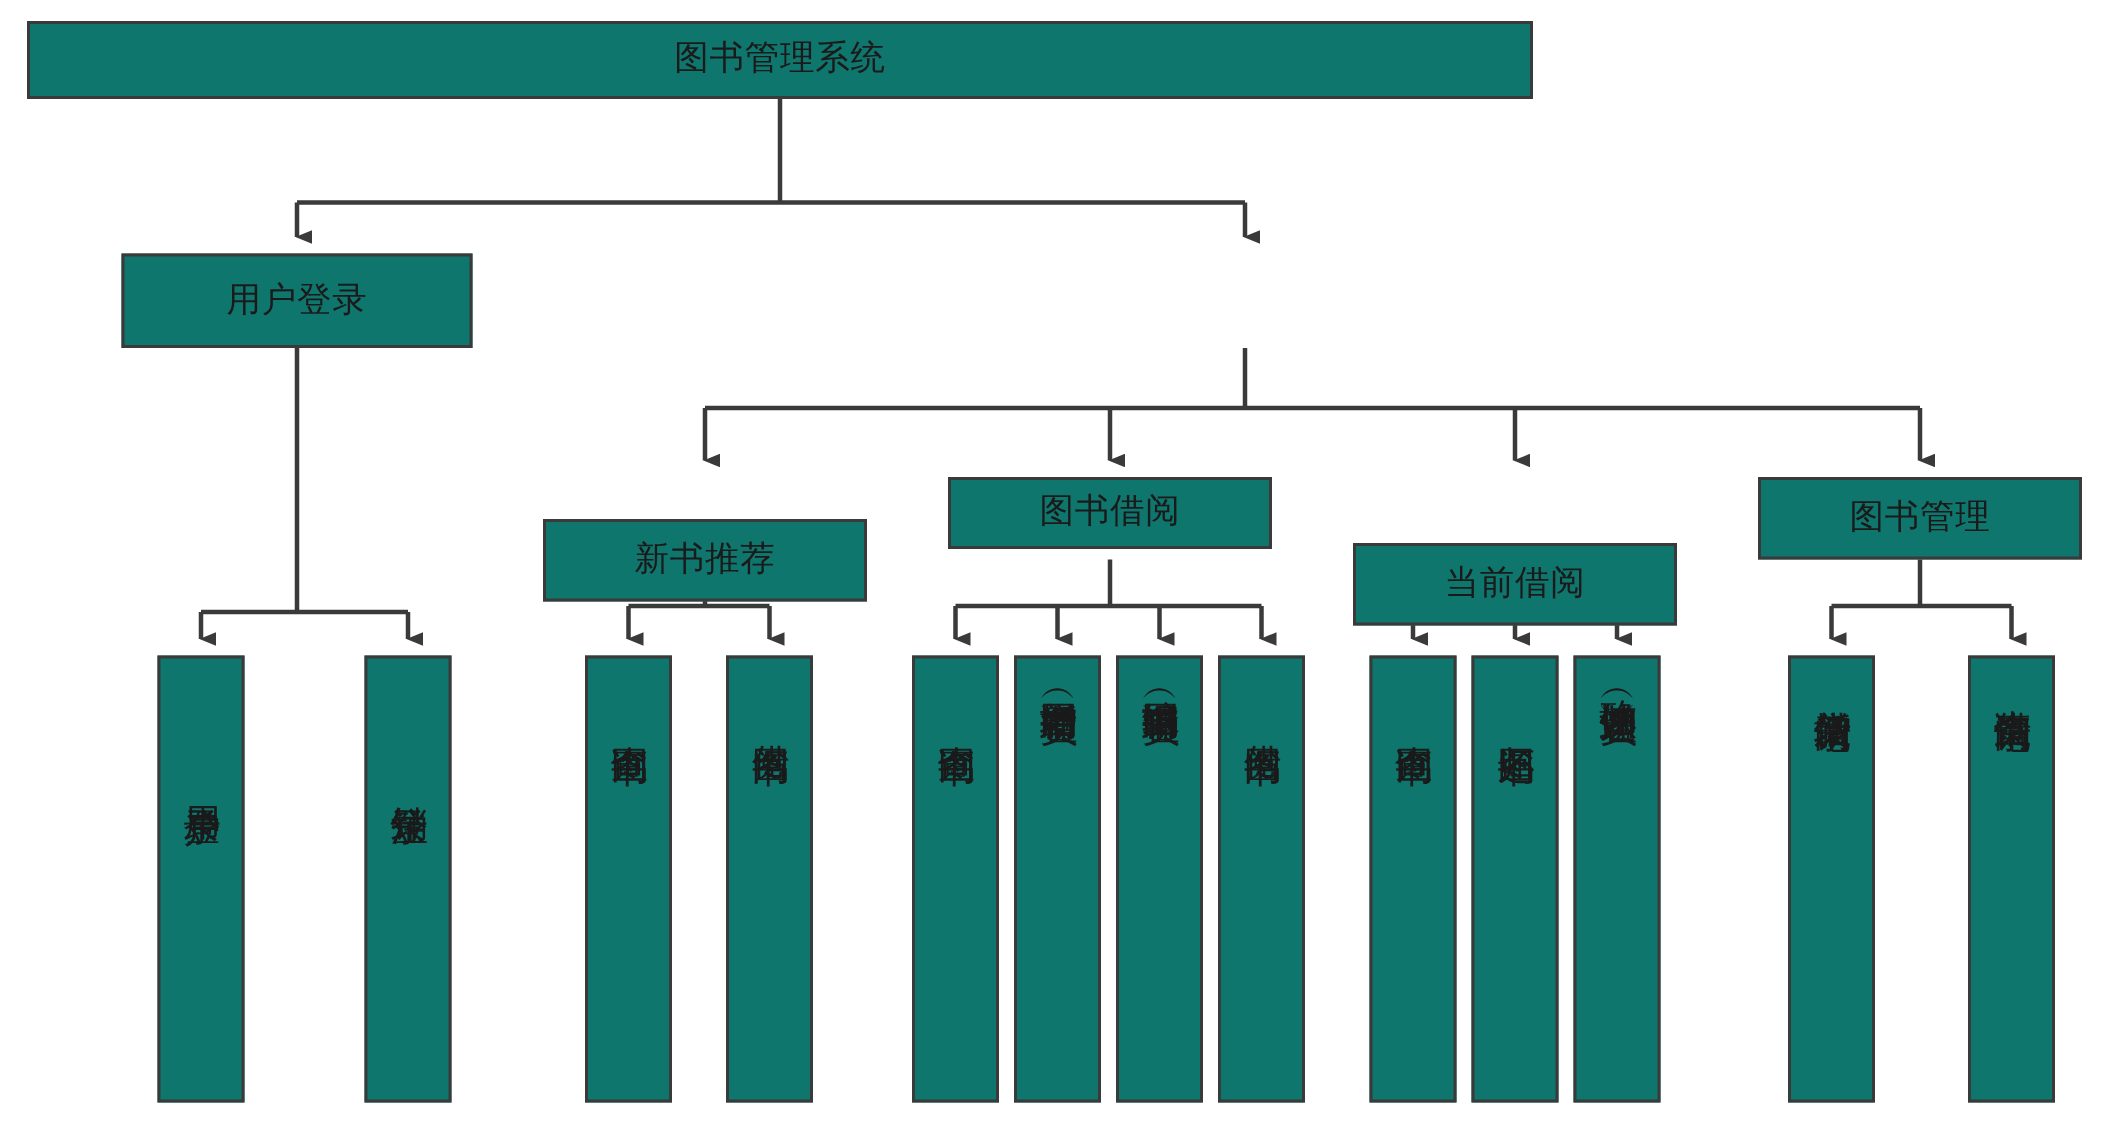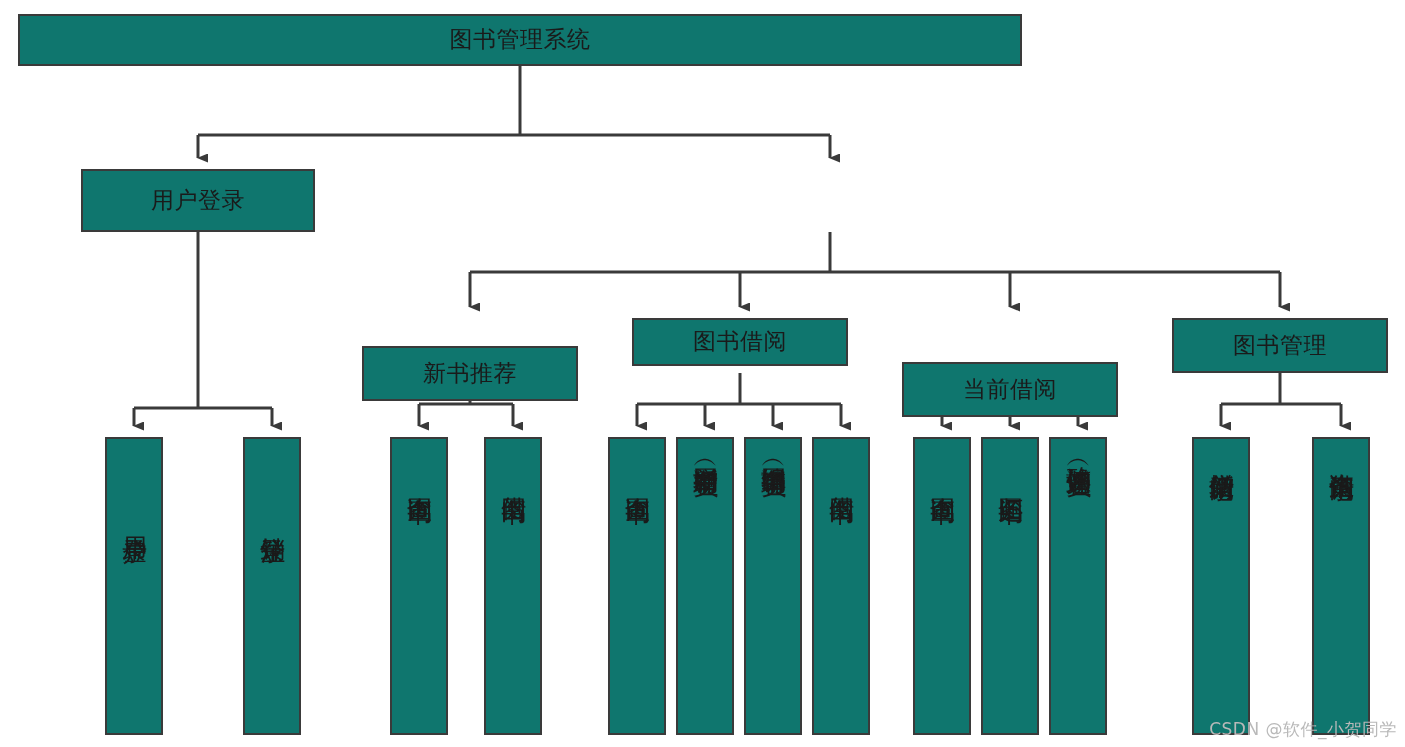--- a/index.html
+++ b/index.html
@@ -185,15 +185,14 @@
     <span class="vlabel vlabel-pad-c">确认归还（管理员）</span>
   </div>
 
   <div class="node node-v" style="left:1192px; top:437px; width:58px; height:298px;">
     <span class="vlabel vlabel-pad-b">新增借阅记录</span>
   </div>
   <div class="node node-v" style="left:1312px; top:437px; width:58px; height:298px;">
     <span class="vlabel vlabel-pad-b">查询借阅记录</span>
   </div>
 
-  <div id="watermark">CSDN @软件_小贺同学</div>
 
 </div>
 
 </body></html>

